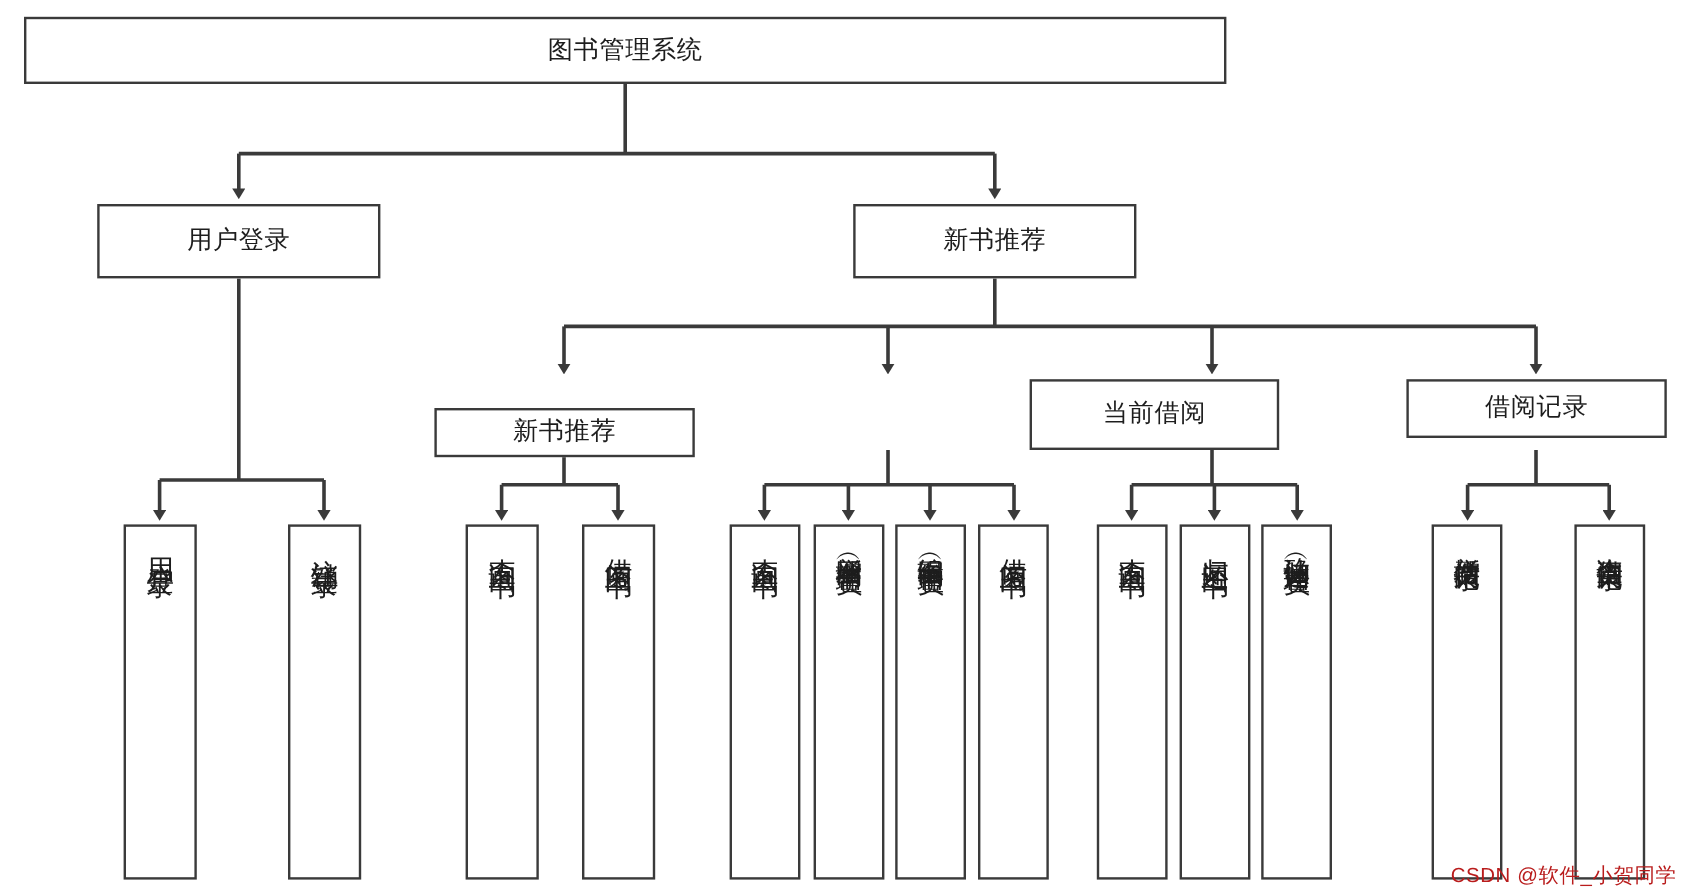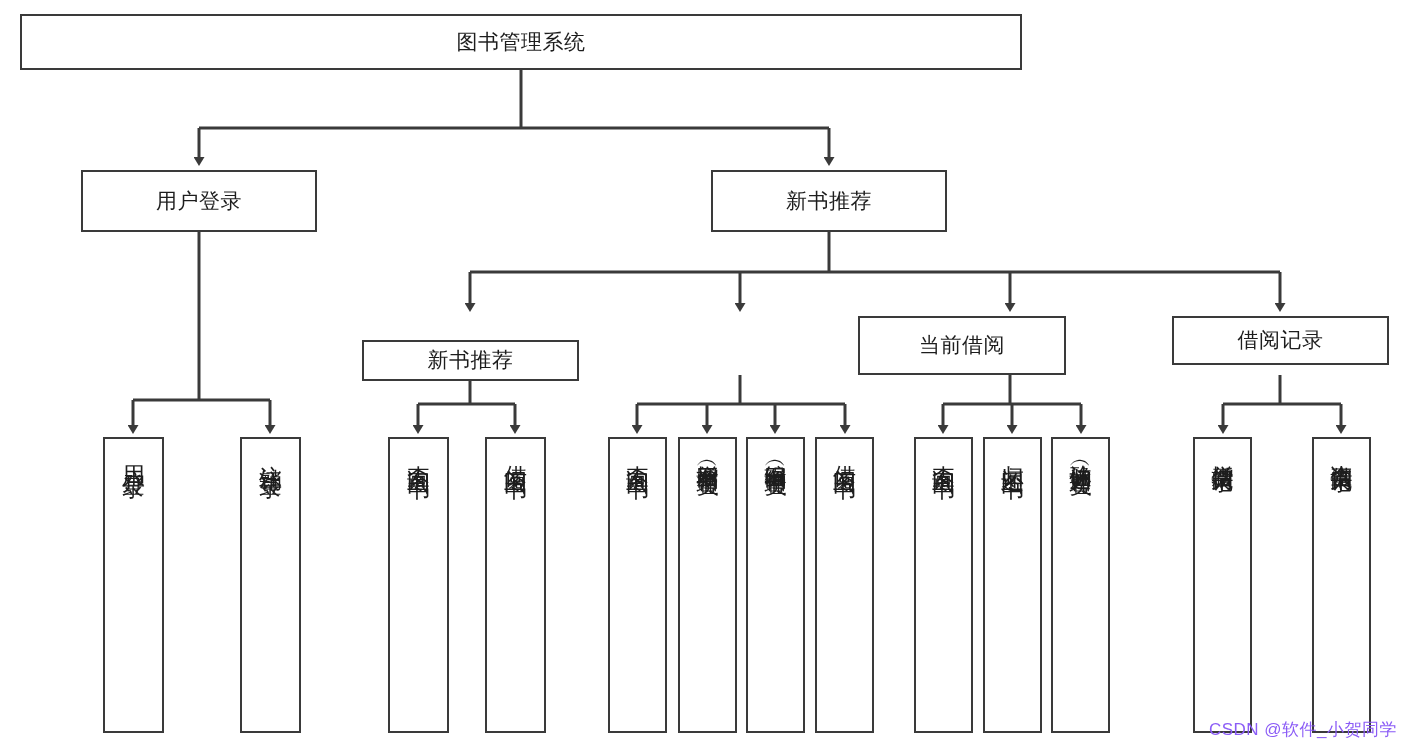--- a/index.html
+++ b/index.html
@@ -59,21 +59,21 @@
   }
   .node.vert.tall .label {
     font-size: 22px;
     letter-spacing: 1.5px;
   }
   .watermark {
     position: absolute;
     right: 8px;
     bottom: 6px;
     font-size: 17px;
-    color: #8b5cf6;
+    color: #b91c1c;
     letter-spacing: 0.5px;
     white-space: nowrap;
   }
 </style>
 </head>
 <body>
 
 <div id="canvas">
 
   <svg class="connectors" viewBox="0 0 1405 747" xmlns="http://www.w3.org/2000/svg">

